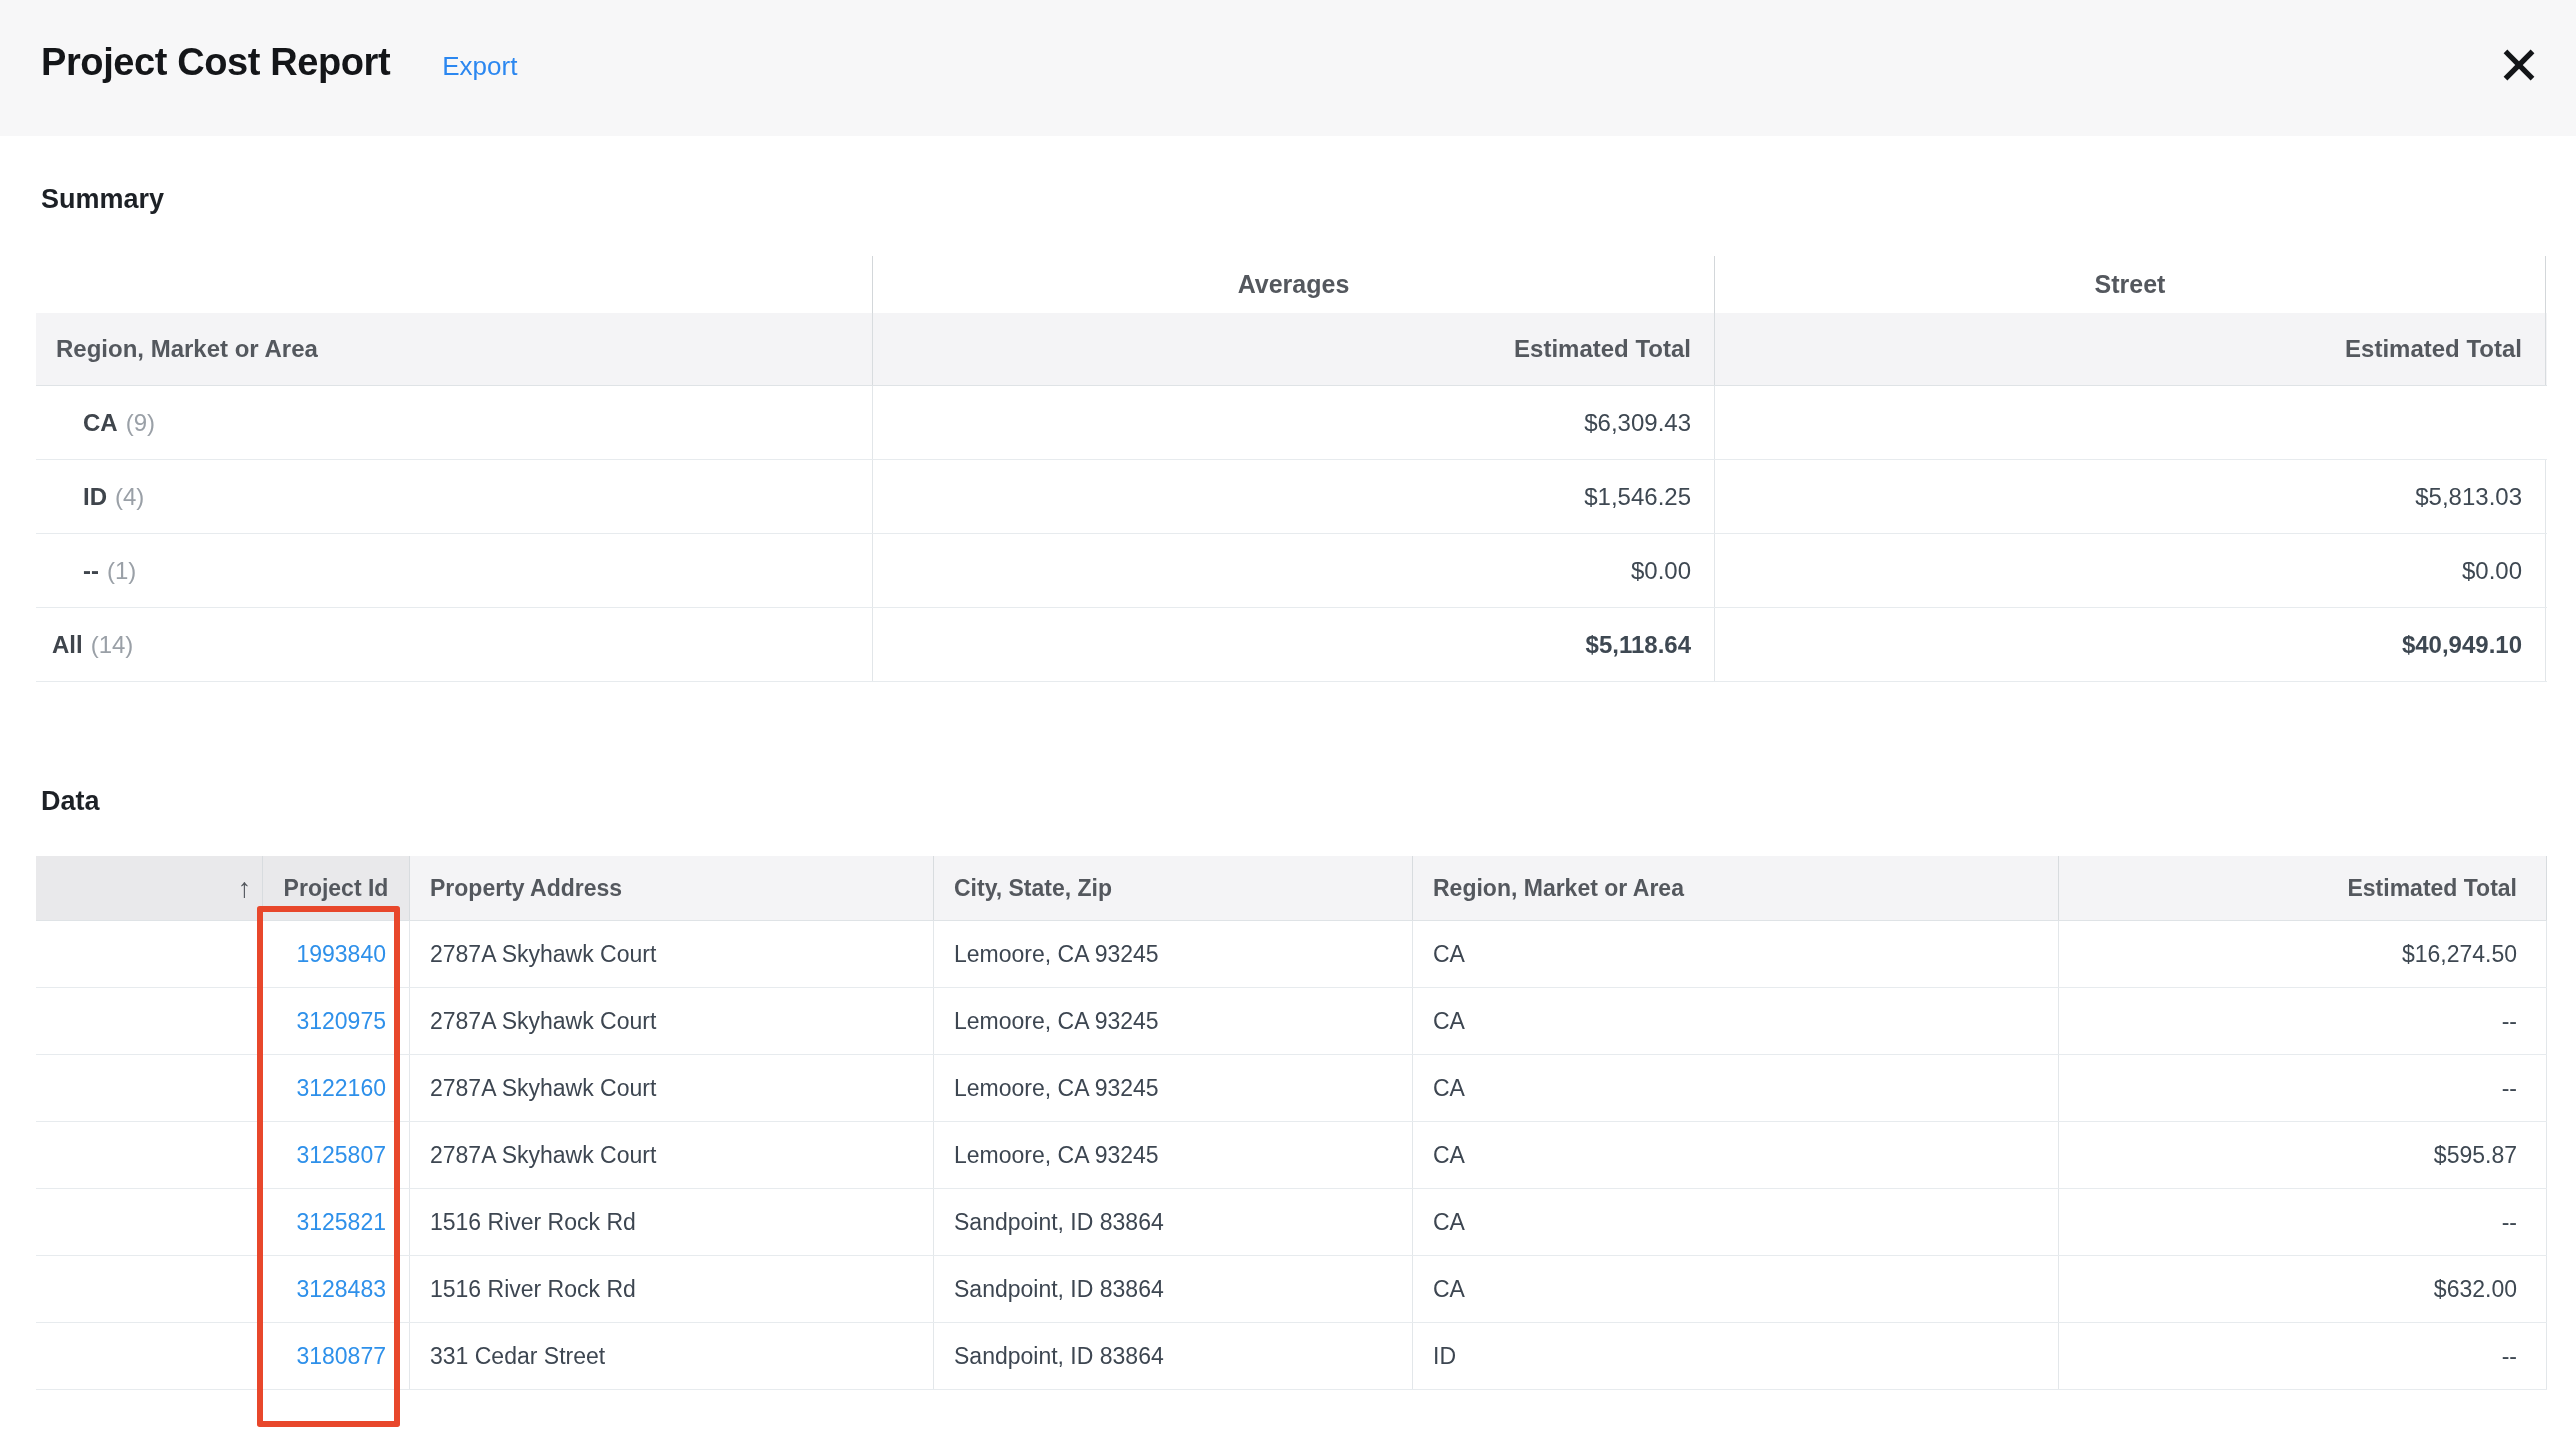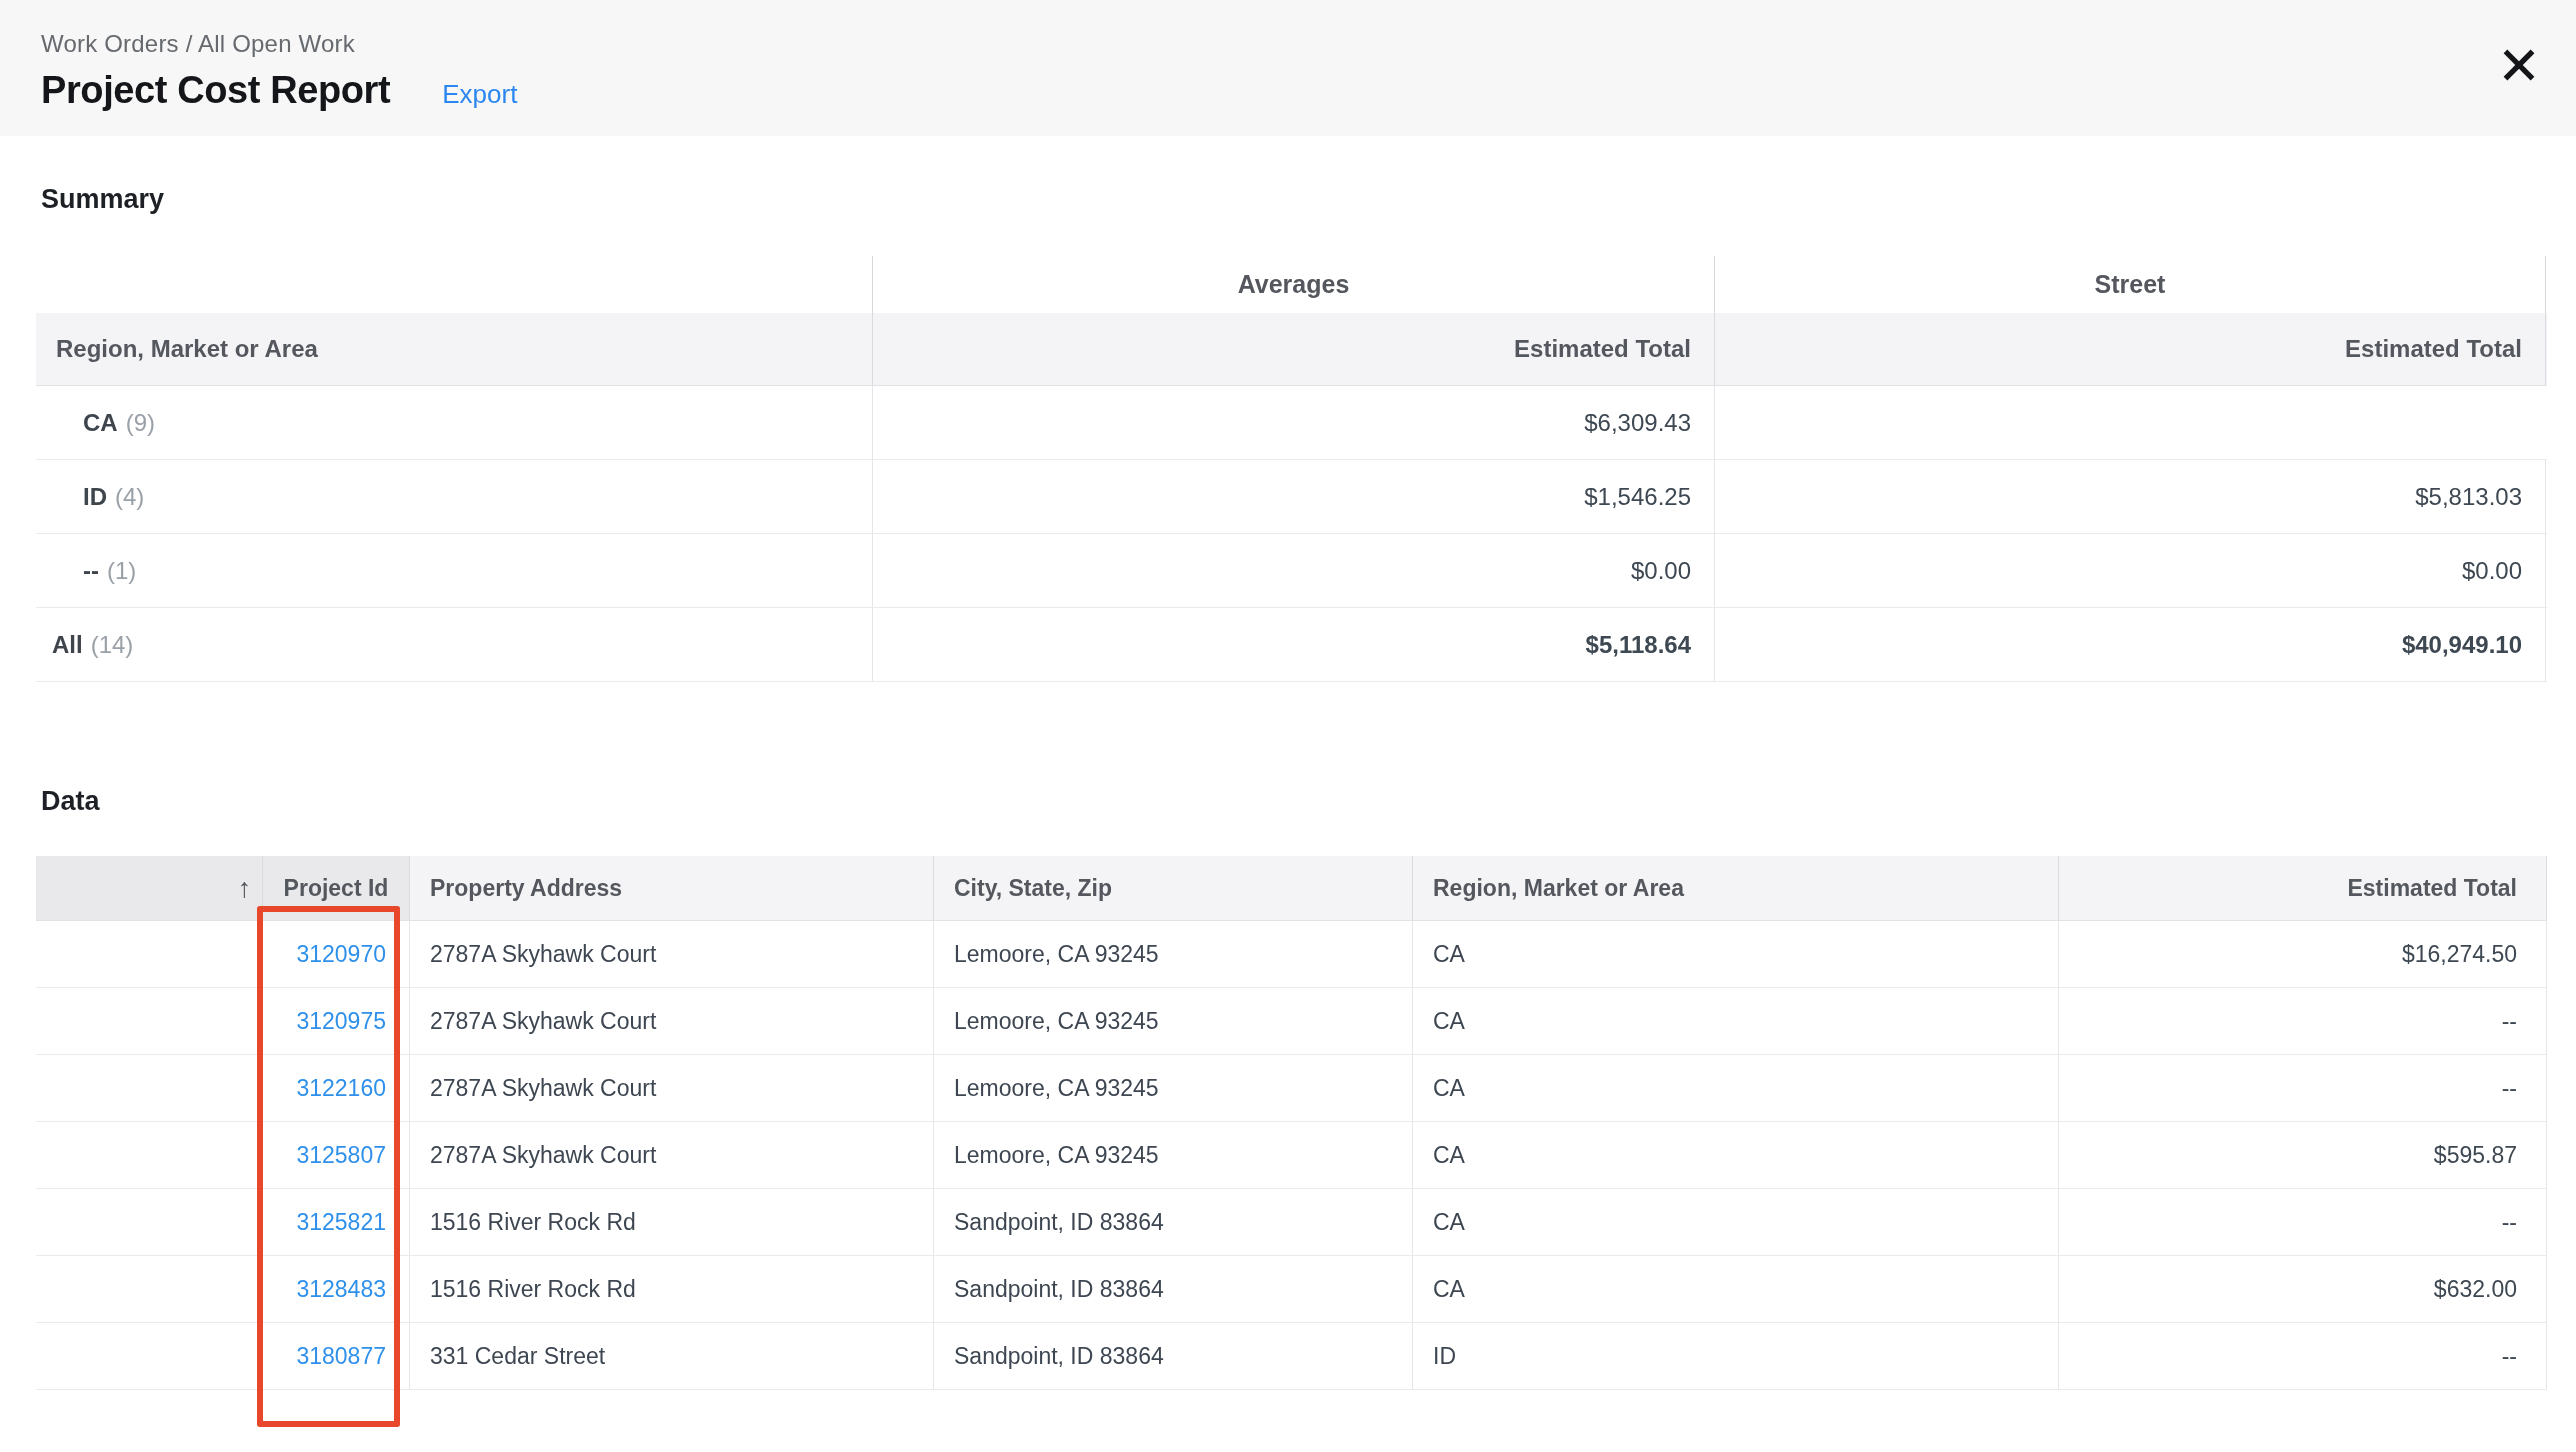--- a/index.html
+++ b/index.html
@@ -79,21 +79,20 @@
   
   .annotation-box {
     position:absolute; left:257px; top:906px; width:143px; height:521px;
     border:6.3px solid var(--annotation-red); border-radius:2.7px; pointer-events:none; z-index:5;
   }
 </style>
 </head>
 <body>
 
 <div class="top-band">
-  <div class="breadcrumb">Work Orders / All Open Work</div>
   <div class="title-row">
     <span class="page-title">Project Cost Report</span>
     <a class="export-link">Export</a>
   </div>
   <button class="close-btn">
     <span>
       <svg width="36" height="36" viewBox="0 0 34 34">
         <line x1="6" y1="6" x2="28" y2="28" stroke="#131518" stroke-width="5" stroke-linecap="square"></line>
         <line x1="28" y1="6" x2="6" y2="28" stroke="#131518" stroke-width="5" stroke-linecap="square"></line>
       </svg>
@@ -158,21 +157,21 @@
     <div class="cell d-c2">Project Id</div>
     <div class="cell d-c3">Property Address</div>
     <div class="cell d-c4">City, State, Zip</div>
     <div class="cell d-c5">Region, Market or Area</div>
     <div class="cell d-c6">Estimated Total</div>
   </div>
 
   <div class="trow data-row">
     <div class="cell d-c1"></div>
     <div class="cell d-c2">
-        <a class="pid-link">3120970</a>
+        <a class="pid-link">1993840</a>
       </div>
     <div class="cell d-c3">2787A Skyhawk Court</div>
     <div class="cell d-c4">Lemoore, CA 93245</div>
     <div class="cell d-c5">CA</div>
     <div class="cell d-c6">$16,274.50</div>
   </div>
   <div class="trow data-row">
     <div class="cell d-c1"></div>
     <div class="cell d-c2">
         <a class="pid-link">3120975</a>

